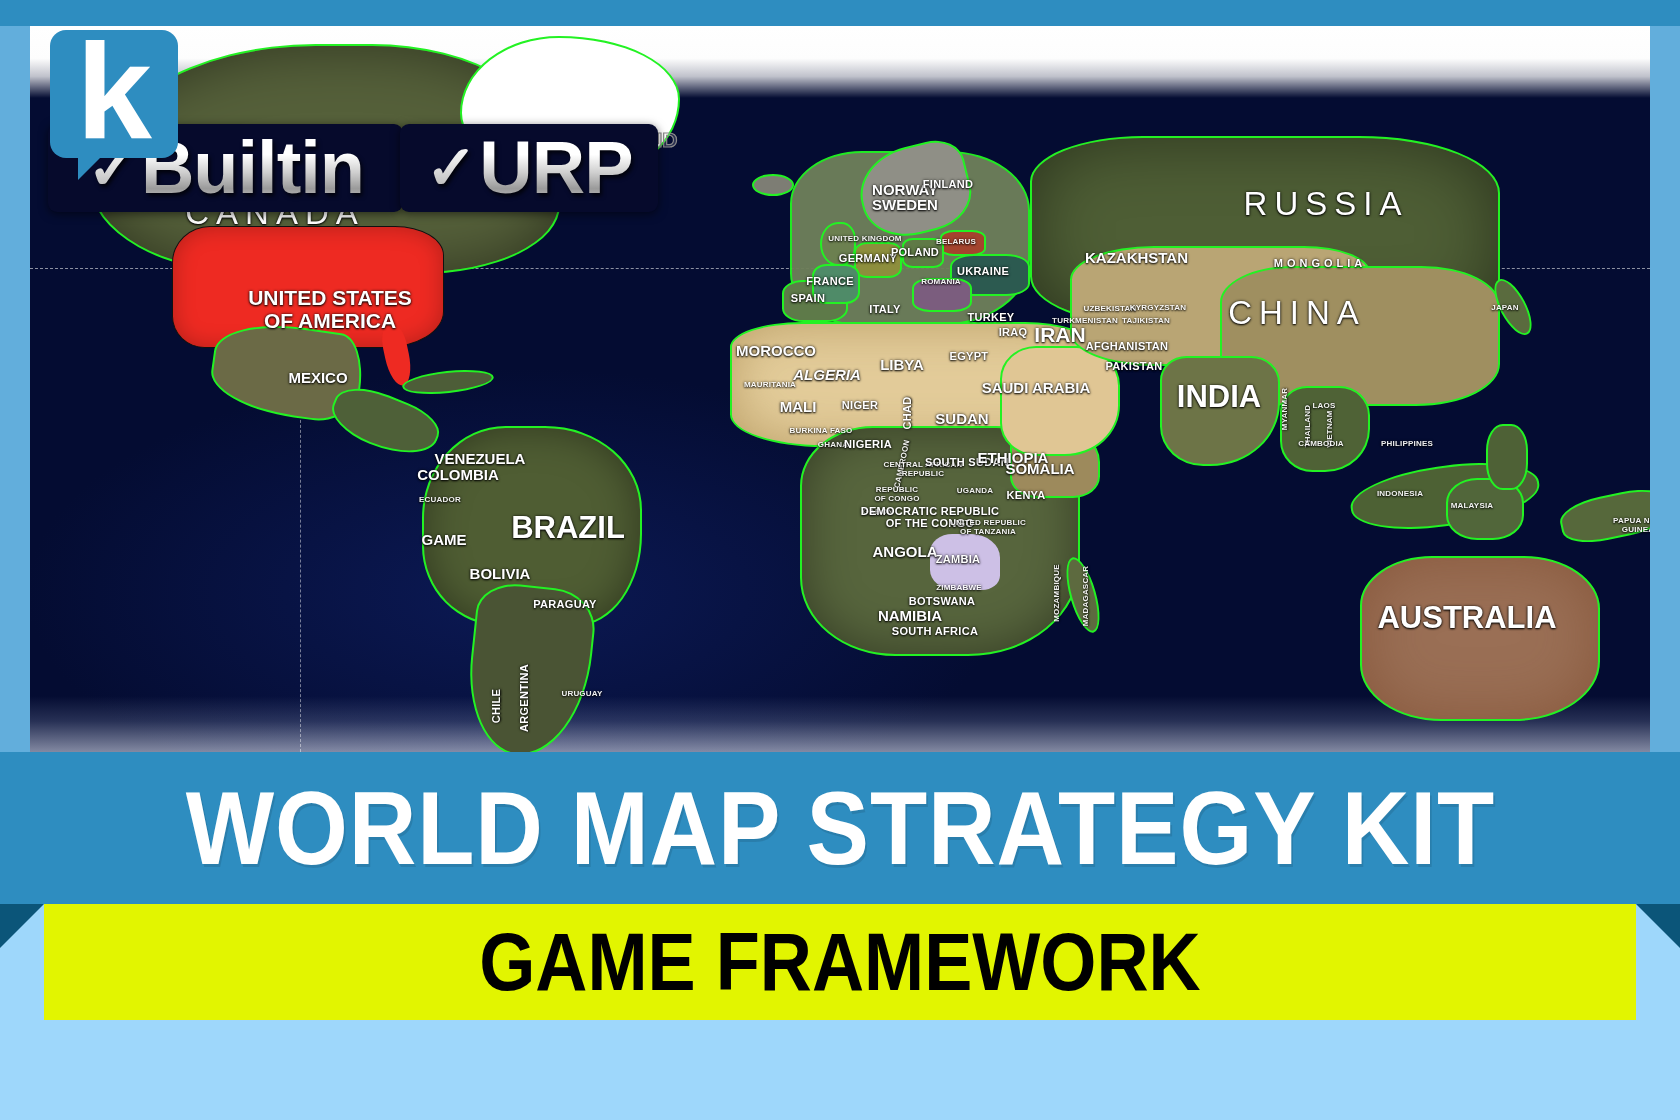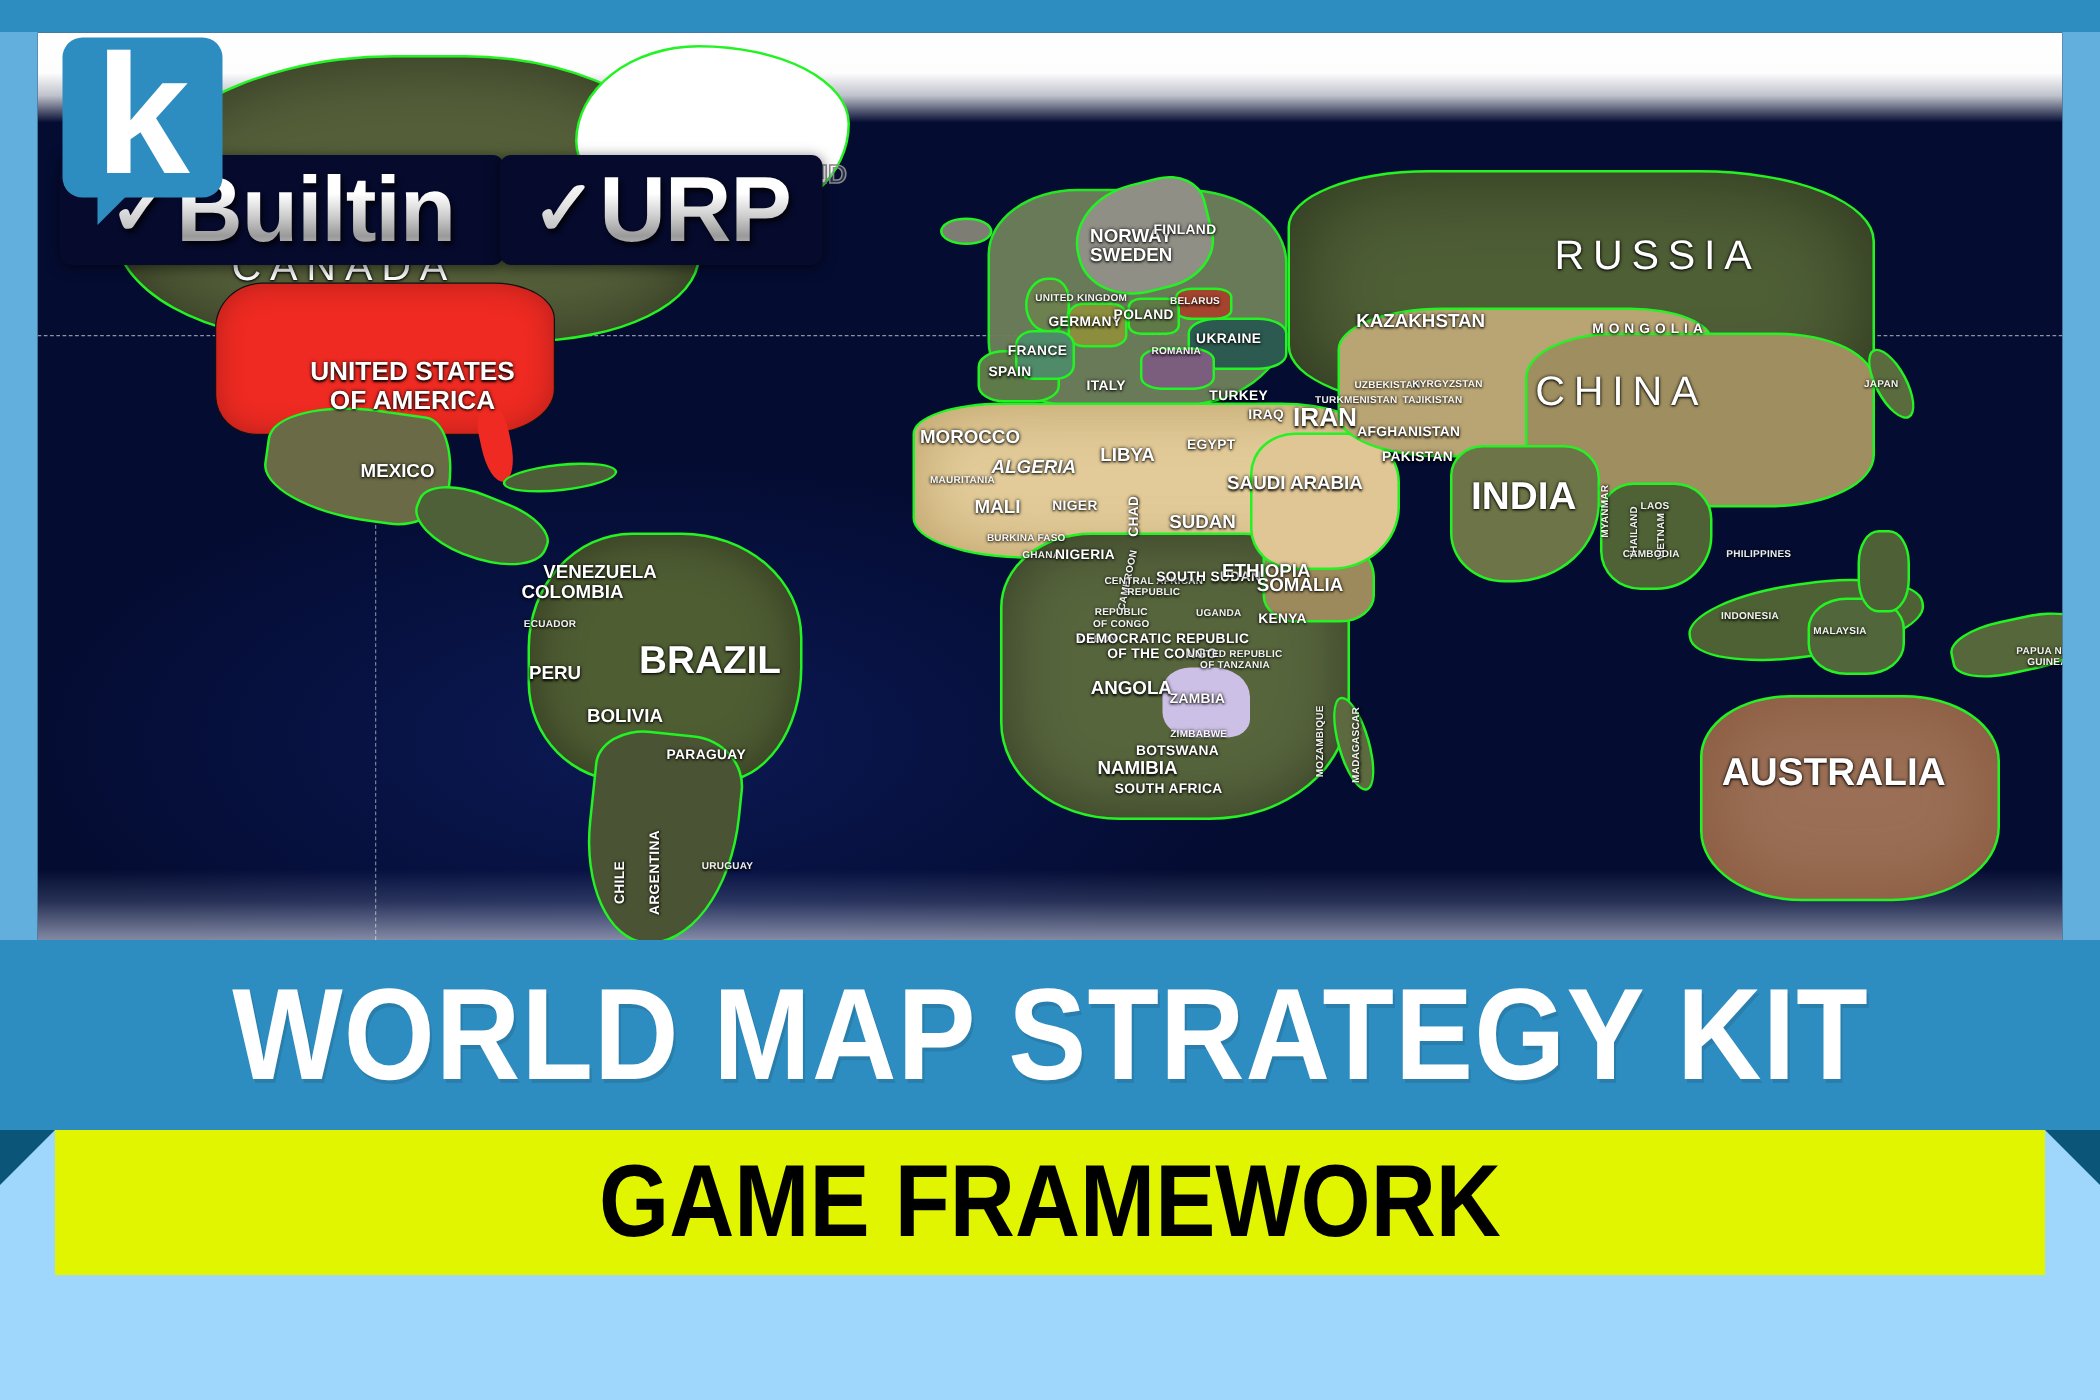--- a/index.html
+++ b/index.html
@@ -204,21 +204,21 @@
         <div class="lbl md outline" style="left: 581px; top: 114px;">GREENLAND</div>
         <div class="lbl md" style="left: 300px; top: 284px; text-align: center; line-height: 1.08;">
           <div>UNITED STATES</div>
           <div>OF AMERICA</div>
         </div>
         <div class="lbl sm" style="left: 288px; top: 351px;">MEXICO</div>
         <div class="lbl sm" style="left: 450px; top: 432px;">VENEZUELA</div>
         <div class="lbl sm" style="left: 428px; top: 448px;">COLOMBIA</div>
         <div class="lbl tiny" style="left: 410px; top: 473px;">ECUADOR</div>
         <div class="lbl lg" style="left: 538px; top: 502px;">BRAZIL</div>
-        <div class="lbl sm" style="left: 414px; top: 513px;">PERU</div>
+        <div class="lbl sm" style="left: 414px; top: 513px;">GAME</div>
         <div class="lbl sm" style="left: 470px; top: 547px;">BOLIVIA</div>
         <div class="lbl xs" style="left: 535px; top: 578px;">PARAGUAY</div>
         <div class="lbl tiny" style="left: 552px; top: 667px;">URUGUAY</div>
         <div class="lbl xs vert" style="left: 466px; top: 680px;">CHILE</div>
         <div class="lbl xs vert" style="left: 494px; top: 672px;">ARGENTINA</div>
         <div class="lbl tiny" style="left: 835px; top: 212px;">UNITED KINGDOM</div>
         <div class="lbl sm" style="left: 875px; top: 163px;">NORWAY</div>
         <div class="lbl sm" style="left: 875px; top: 178px;">SWEDEN</div>
         <div class="lbl xs" style="left: 918px; top: 158px;">FINLAND</div>
         <div class="lbl xs" style="left: 838px; top: 232px;">GERMANY</div>

